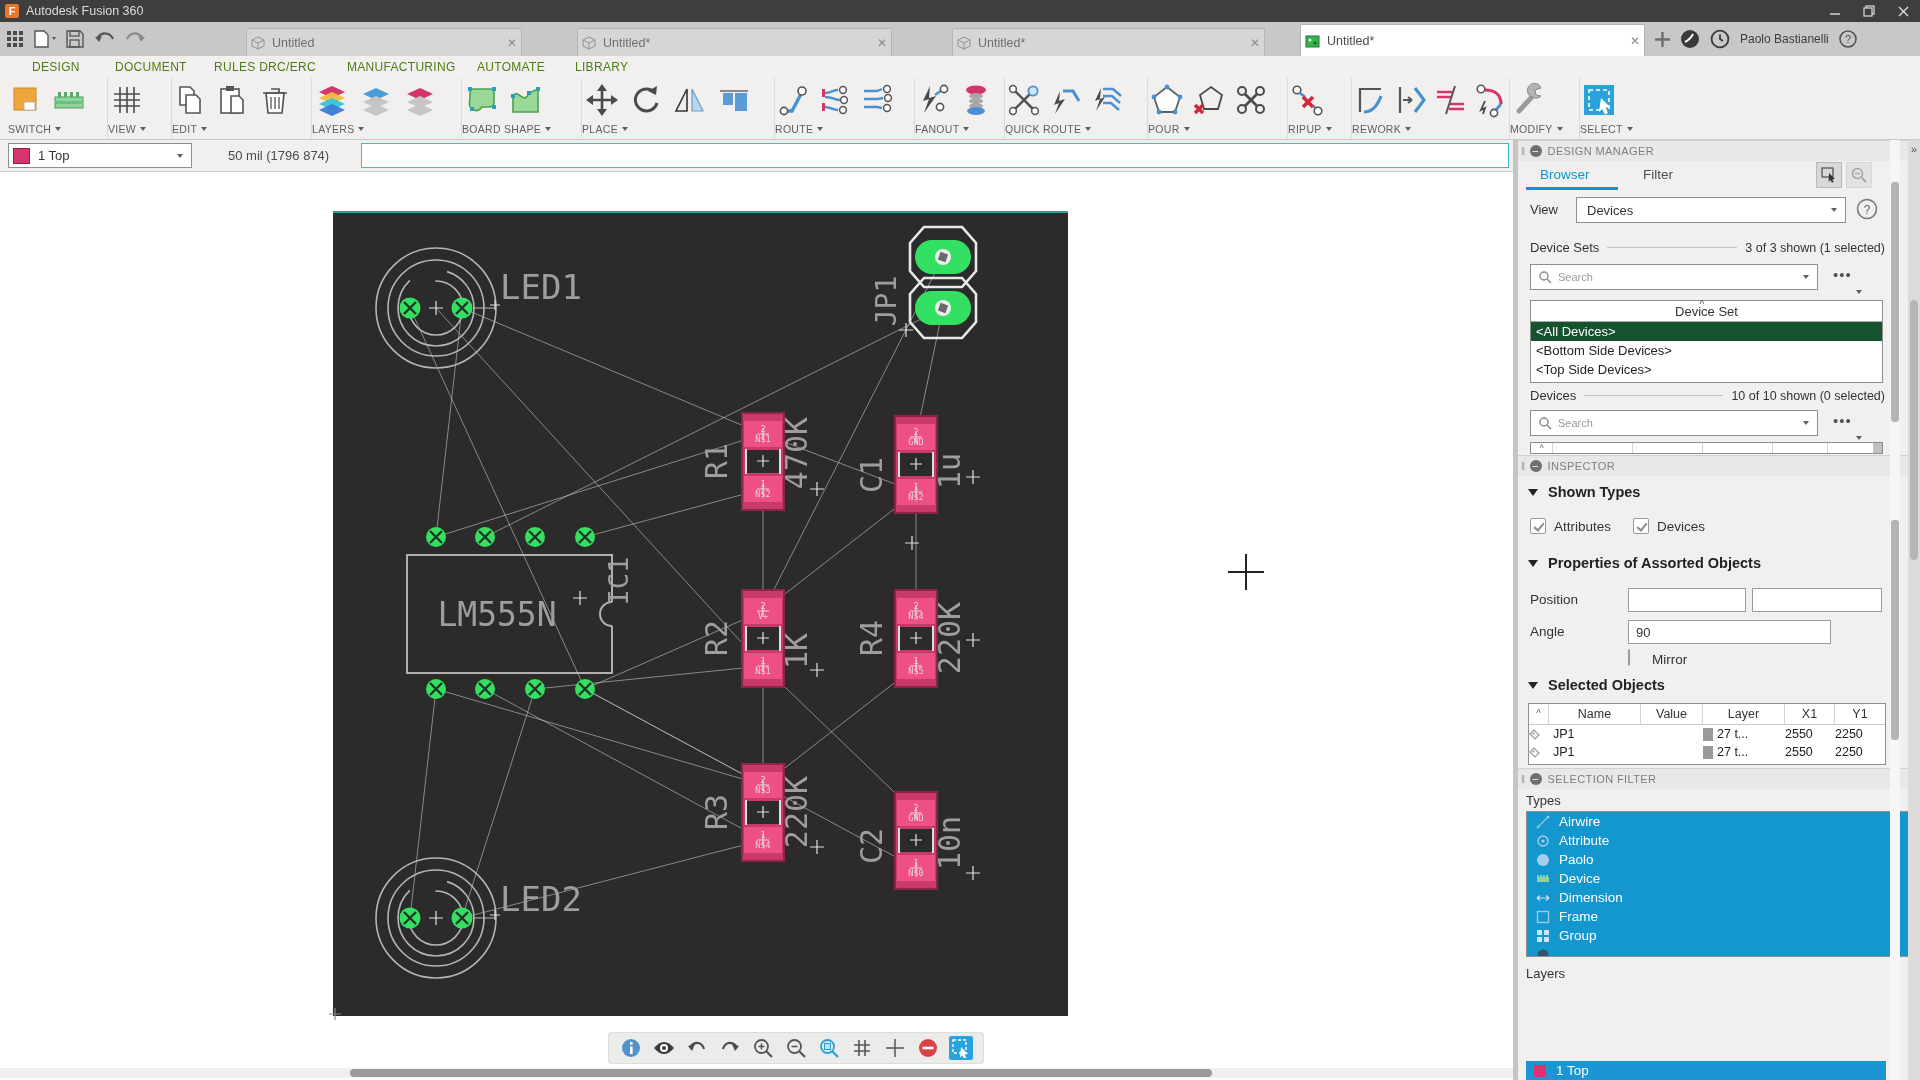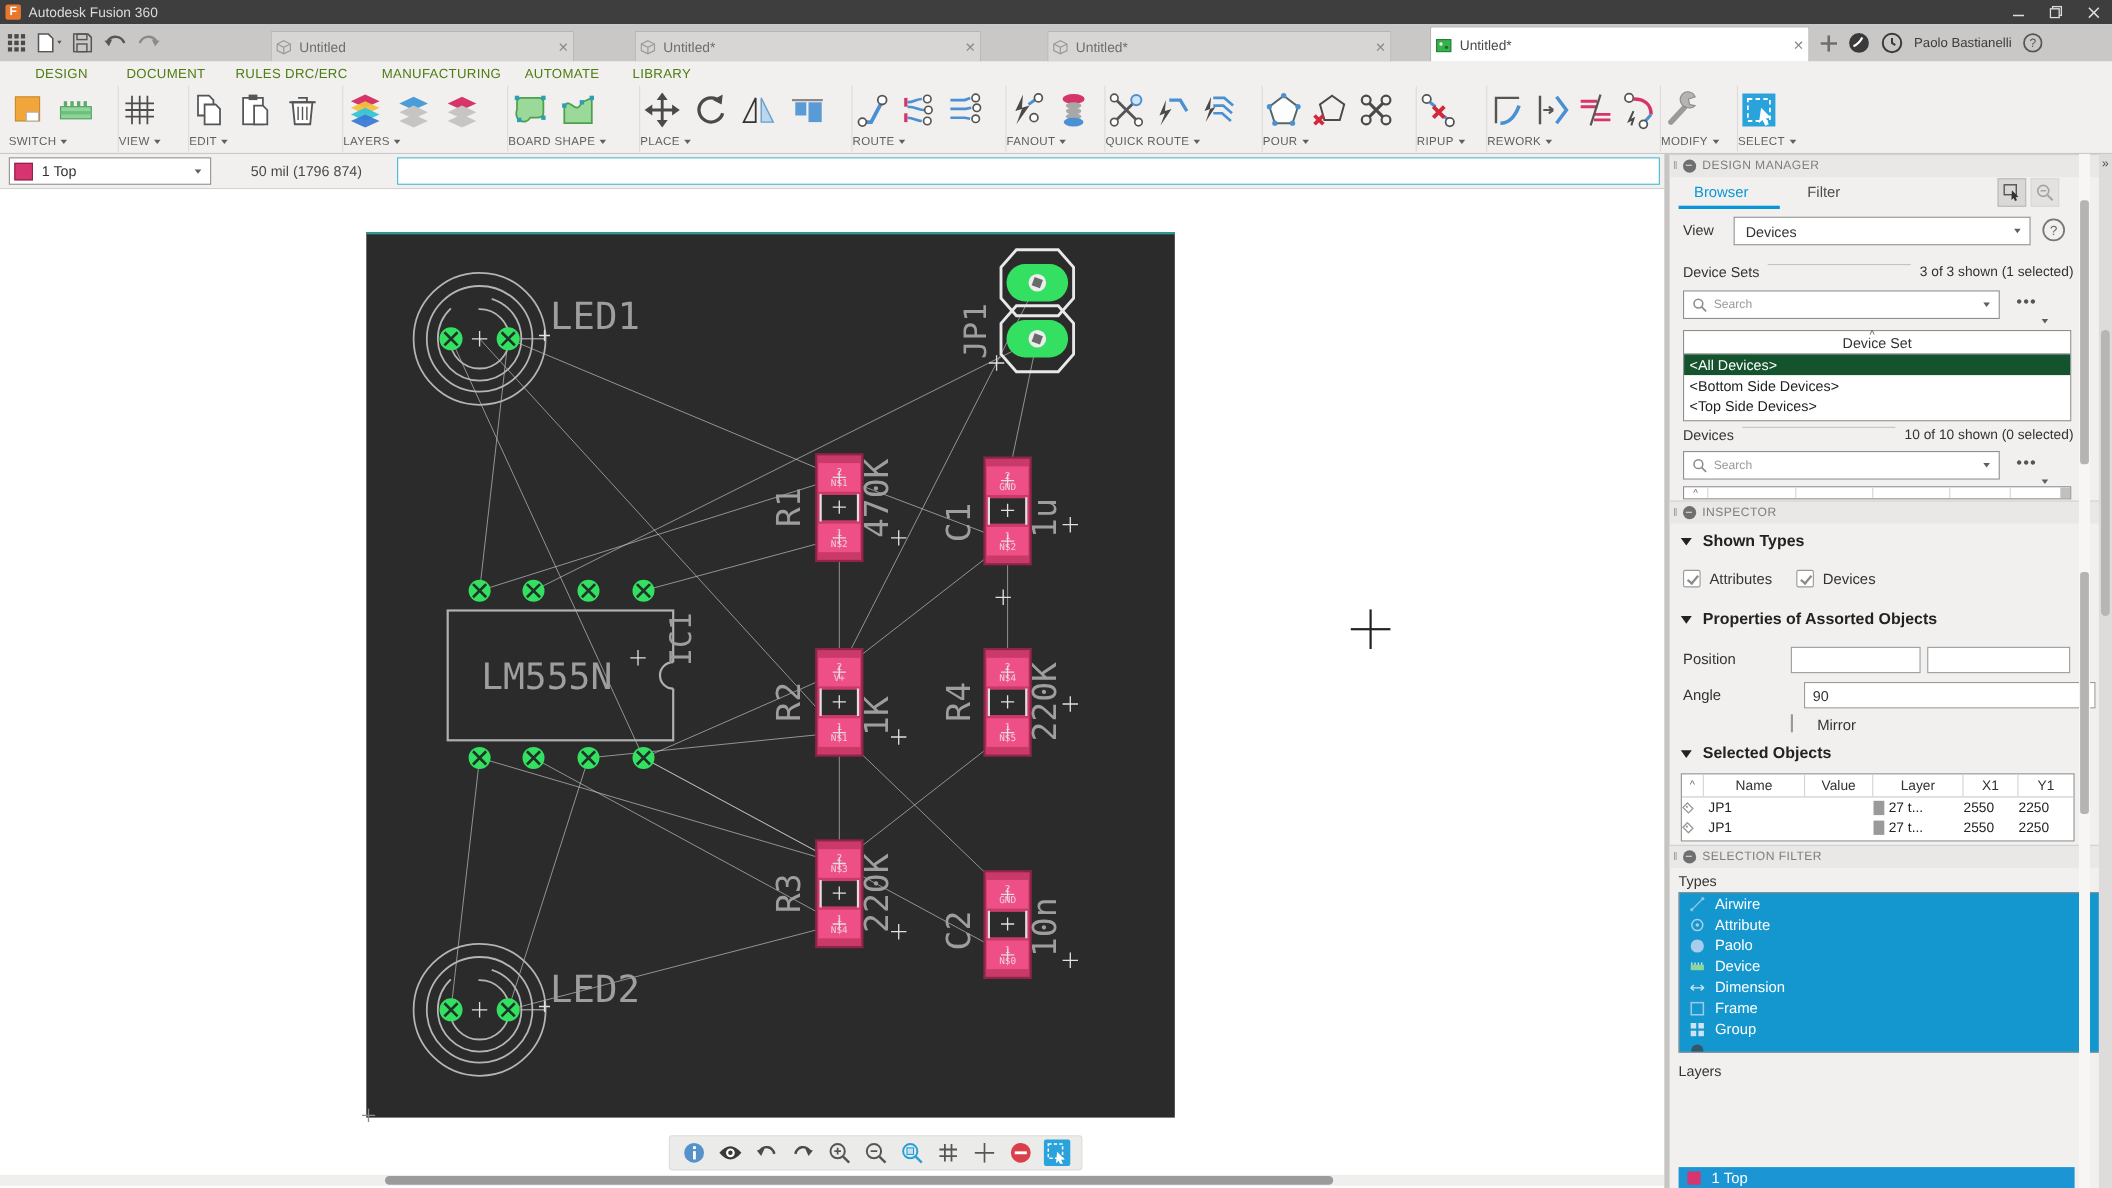--- a/index.html
+++ b/index.html
@@ -49,21 +49,21 @@
   #hscroll .thumb{position:absolute;left:350px;top:1px;width:862px;height:8px;background:#9b9b9b;border-radius:4px}
   
   #rightpanel{position:absolute;left:1518px;top:140px;width:390px;height:940px;background:#f1f0ef;font-size:13px;color:#333}
   .phead{position:absolute;left:0;width:390px;height:21px;background:#e9e8e7;border-top:1px solid #d2d1d0;display:flex;align-items:center;color:#7e7e7e;font-size:11px;letter-spacing:.4px}
   .phead .grip{color:#9a9a9a;margin:0 4px 0 3px;font-size:10px}
   .cminus{width:12px;height:12px;border-radius:50%;background:#6f6f6f;color:#fff;font-size:10px;line-height:11px;text-align:center;margin-right:6px}
   .fieldbox{background:#fff;border:1px solid #8f8f8f;height:26px;display:flex;align-items:center}
   .searchbox{position:absolute;background:#fff;border:1px solid #8f8f8f;height:26px;display:flex;align-items:center;font-size:11px;color:#9a9a9a}
   .dots{position:absolute;font-size:15px;color:#555;letter-spacing:1px}
   .sectline{flex:1;height:1px;background:#c4c3c2;margin:0 8px}
-  .sectrow{position:absolute;display:flex;align-items:flex-start;width:355px;left:12px}
+  .sectrow{position:absolute;display:flex;align-items:center;width:355px;left:12px}
   .cnt{font-size:12.5px;color:#333;white-space:nowrap}
   .tblbox{position:absolute;left:12px;width:353px;background:#fff;border:1px solid #8f8f8f}
   .tblhdr{height:21px;text-align:center;font-size:13px;color:#333;border-bottom:1px solid #a8a8a8;line-height:21px;position:relative}
   .dsrow{height:19px;line-height:19px;padding-left:5px;font-size:13px;color:#222}
   .dsrow.sel{background:#14532d;color:#fff}
   .inshead{position:absolute;left:10px;display:flex;align-items:center;gap:10px;font-weight:bold;font-size:14.5px;color:#222}
   .dtri{width:0;height:0;border-top:7px solid #222;border-left:5px solid transparent;border-right:5px solid transparent}
   .cb{width:16px;height:16px;background:#fff;border:1px solid #9a9a9a;border-radius:2px;position:relative}
   .cb.on::after{content:"";position:absolute;left:4.5px;top:1.5px;width:4px;height:8px;border-right:2px solid #8a8a8a;border-bottom:2px solid #8a8a8a;transform:rotate(40deg)}
   .inlbl{font-size:13.5px;color:#333}
@@ -987,21 +987,21 @@
   </div>
 
   <div class="inshead" style="top:415px">
     <span class="dtri"></span>
     <span>Properties of Assorted Objects</span>
   </div>
   <div class="abs inlbl" style="left:12px;top:452px">Position</div>
   <input class="inp abs" style="left: 110px; top: 448px; width: 118px;">
   <input class="inp abs" style="left: 234px; top: 448px; width: 130px;">
   <div class="abs inlbl" style="left:12px;top:484px">Angle</div>
-  <input class="inp abs" style="left: 110px; top: 480px; width: 265px; margin-left: 12px;" value="90">
+  <input class="inp abs" style="left: 110px; top: 480px; width: 203px;" value="90">
   <span class="cb abs" style="left:110px;top:510px"></span>
   <div class="abs inlbl" style="left:134px;top:512px">Mirror</div>
 
   <div class="inshead" style="top:537px">
     <span class="dtri"></span>
     <span>Selected Objects</span>
   </div>
   <div class="tblbox" style="left:10px;top:563px;width:358px;height:62px;overflow:hidden">
     <div style="display:flex;border-bottom:1px solid #c9c9c9">
       <span class="so-hcell" style="width:20px;font-size:10px;color:#666">^</span>

